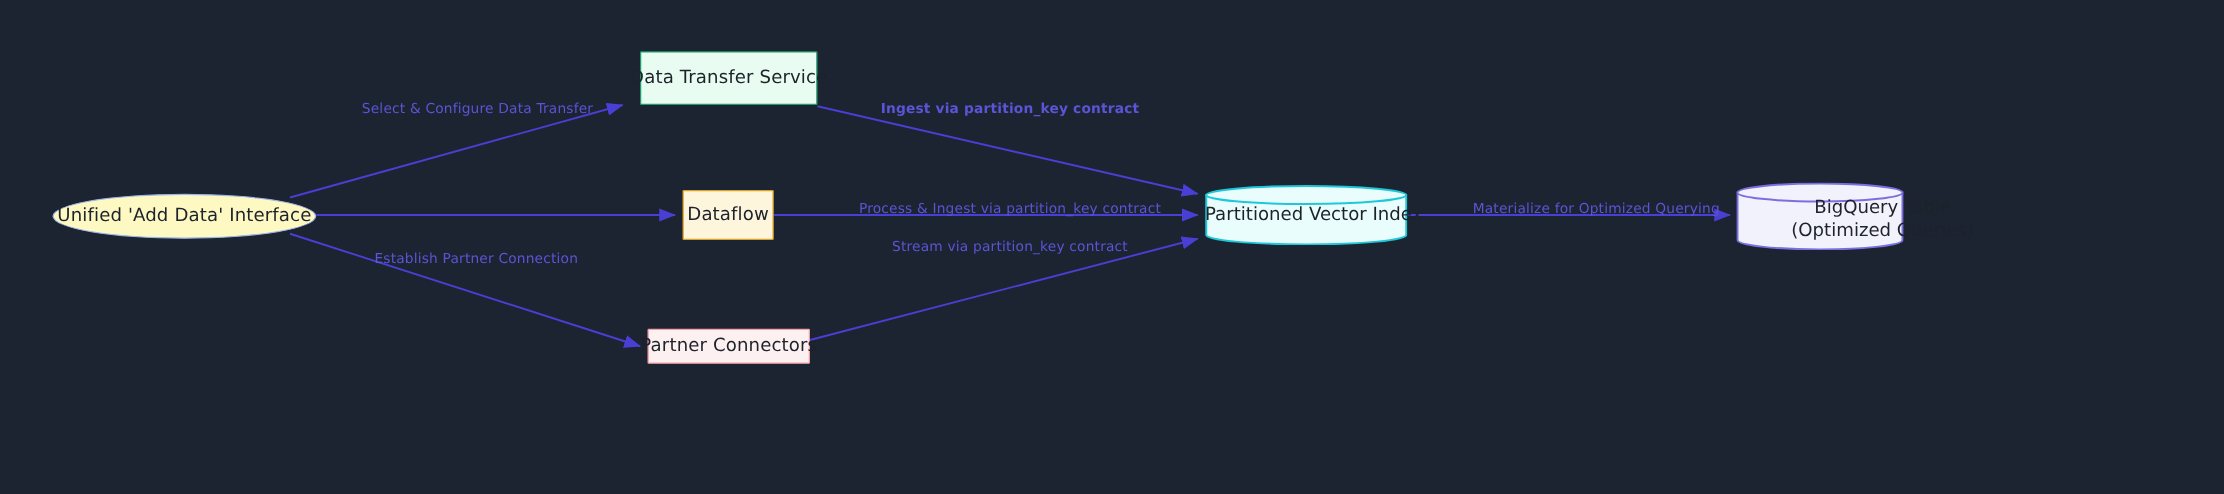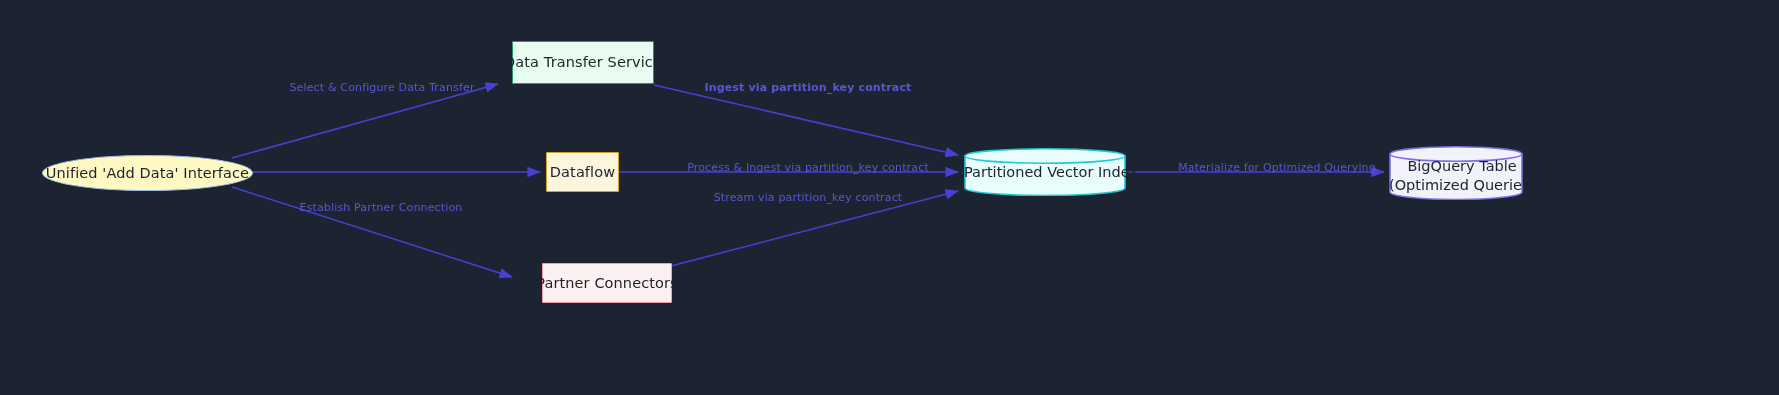--- a/index.html
+++ b/index.html
@@ -82,20 +82,21 @@
     align-items: center;
     justify-content: flex-start;
     text-align: center;
     color: #1d222b;
     font-size: 14.5px;
     line-height: 1.3;
     white-space: nowrap;
   }
   .cylinder .cyl-label.two-line {
     padding-top: 3px;
+    padding-left: 44px;
   }
   .edge-label {
     position: absolute;
     color: #5b54d6;
     font-size: 11px;
     white-space: nowrap;
     letter-spacing: 0.15px;
     transform: translate(-50%, -50%);
   }
 </style>
@@ -131,21 +132,21 @@
   </div>
 
   <div class="node rect node-dataflow" style="left:546px; top:152px; width:73px; height:40px;">
     <span>Dataflow</span>
   </div>
 
   <div class="node rect node-dts" style="left:512px; top:41px; width:142px; height:43px;">
     <span>Data Transfer Service</span>
   </div>
 
-  <div class="node rect node-partner" style="left:542px; top:263px; width:130px; height:40px;">
+  <div class="node rect node-partner" style="left:518px; top:263px; width:130px; height:28px;">
     <span>Partner Connectors</span>
   </div>
 
   <div class="cylinder" style="left:964px; top:148px; width:162px; height:48px;">
     <svg class="cyl-svg" width="162" height="48" viewBox="0 0 162 48" xmlns="http://www.w3.org/2000/svg">
       <path d="M1,8 L1,40 A80,7.5 0 0 0 161,40 L161,8 Z" fill="#eafdfd" stroke="#1fc8d8" stroke-width="1.6"></path>
       <ellipse cx="81" cy="8" rx="80" ry="7.2" fill="#eafdfd" stroke="#1fc8d8" stroke-width="1.6"></ellipse>
     </svg>
     <div class="cyl-label">
       <span>Partitioned Vector Index</span>

